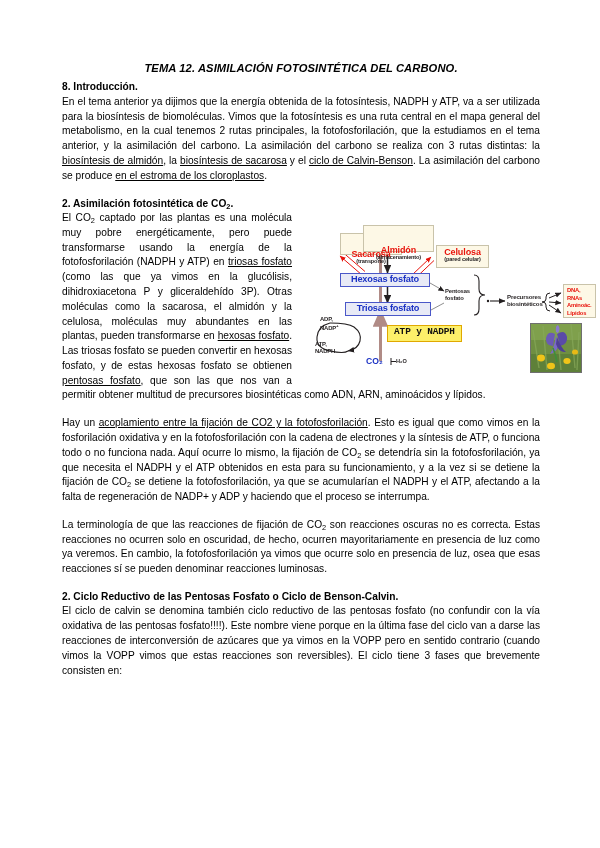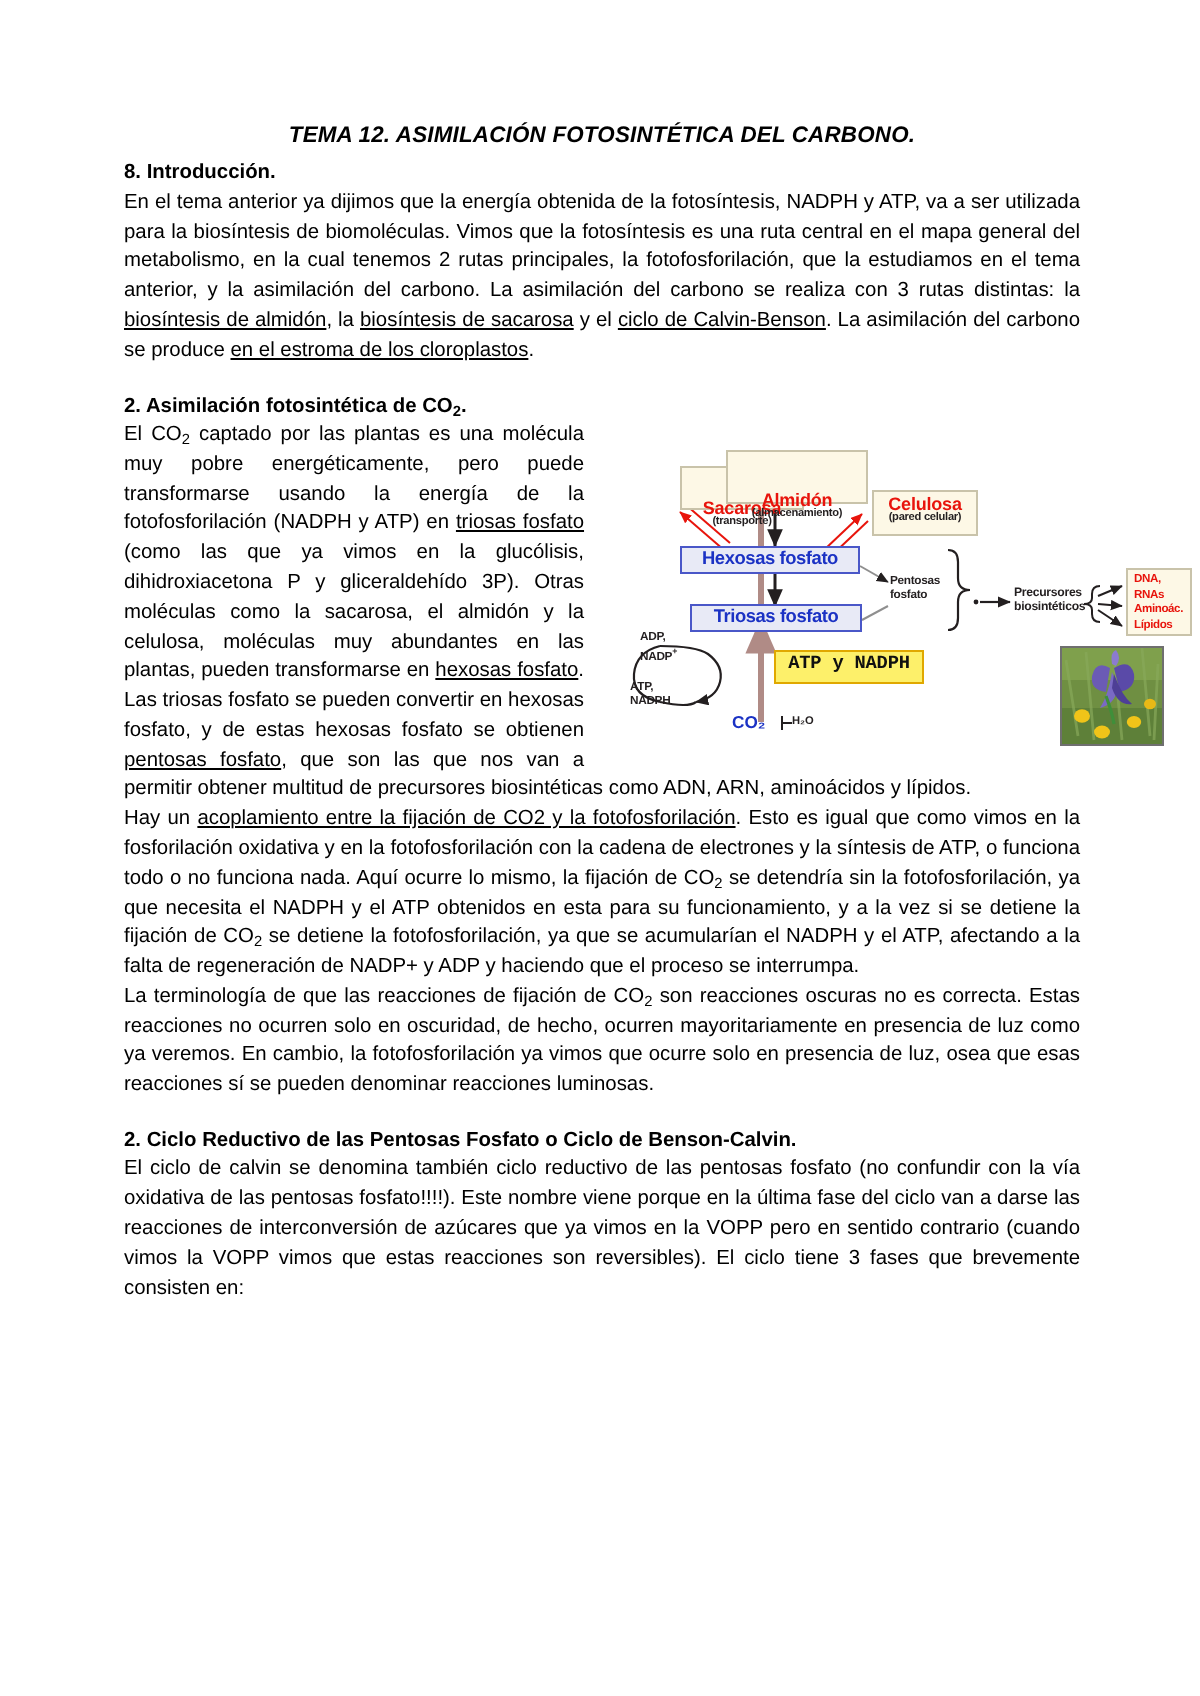--- a/index.html
+++ b/index.html
@@ -39,21 +39,21 @@
     line-height: 1.32;
   }
   .heading.spaced { margin-top: 13px; }
   p.body-text {
     font-size: 10.2px;
     line-height: 1.45;
     text-align: justify;
     margin: 0 0 0 0;
     hyphens: none;
   }
-  p.gap { }
+  p.gap { margin-top: 13px; }
   .u { text-decoration: underline; }
   sub { font-size: 7.4px; vertical-align: baseline; position: relative; bottom: -2px; }
 
   
   .figwrap {
     float: right;
     width: 292px;
     margin: 2px -52px 4px 8px;
     shape-margin: 4px;
   }

